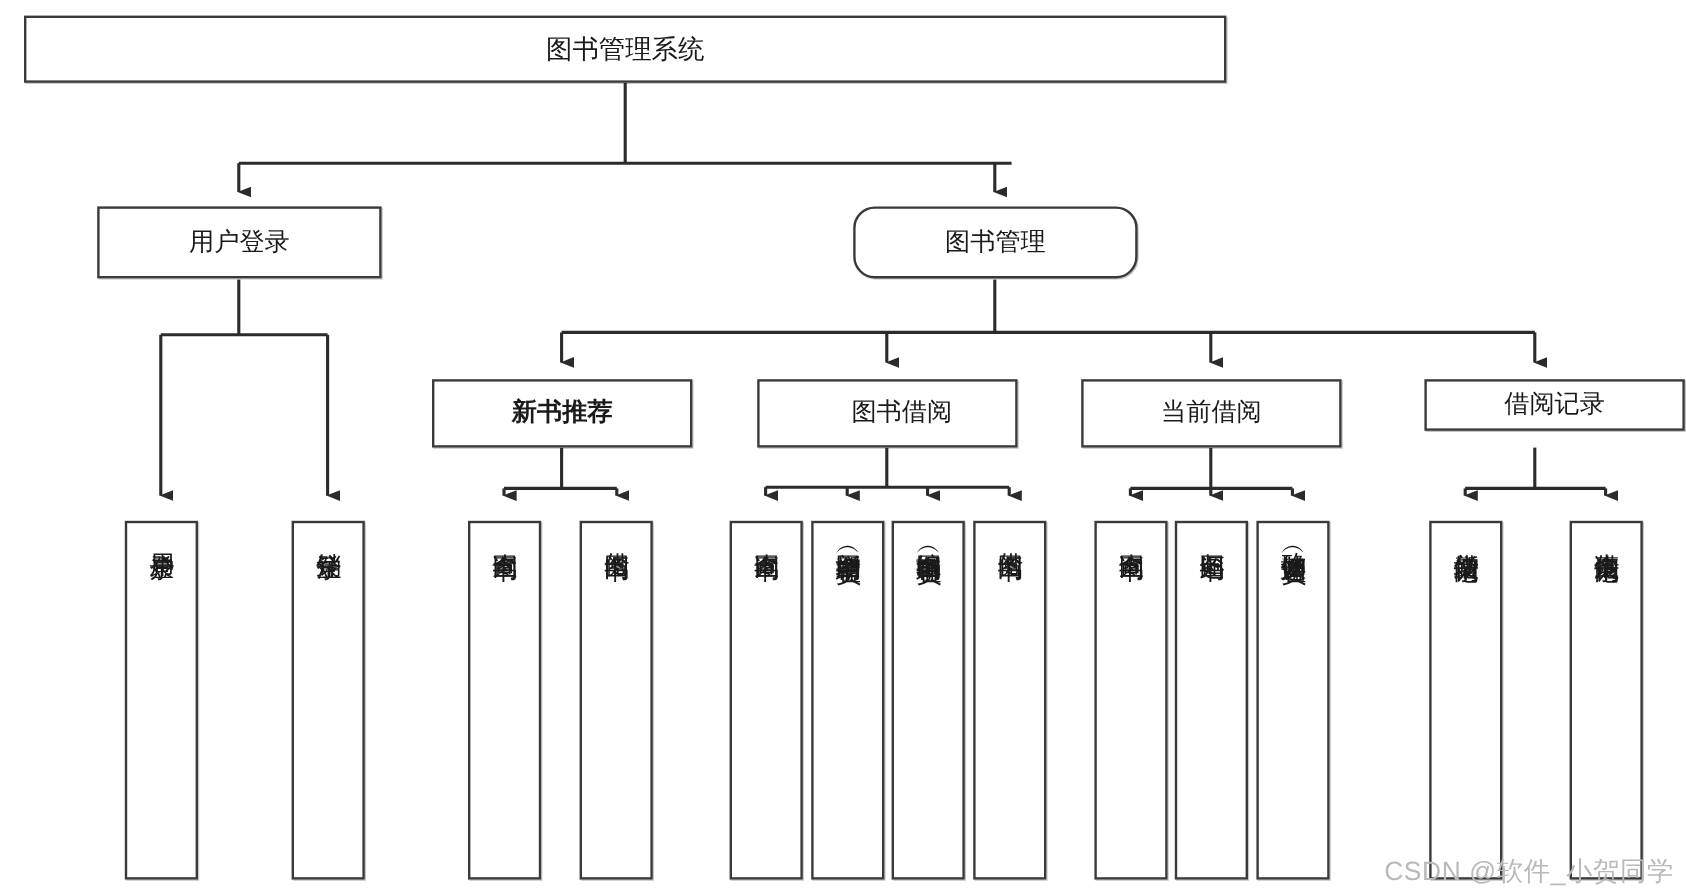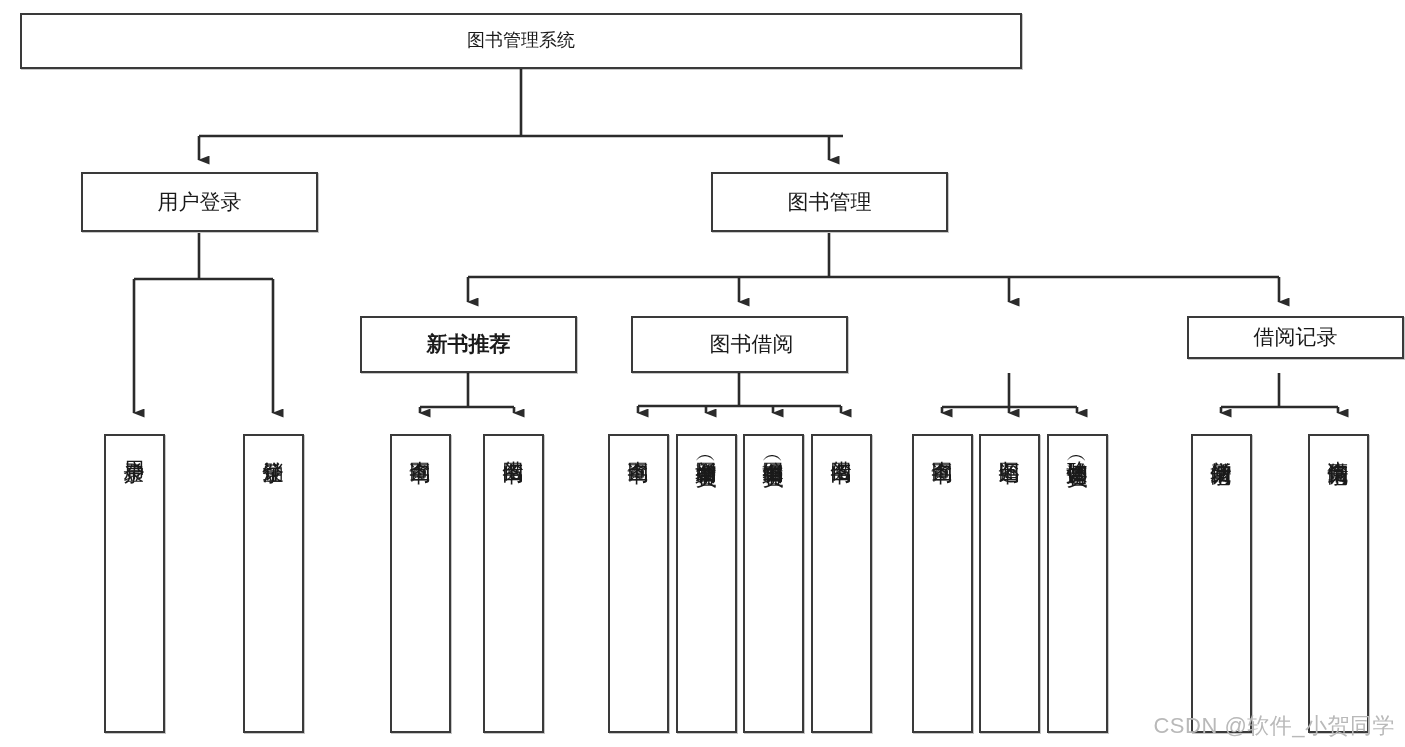--- a/index.html
+++ b/index.html
@@ -38,21 +38,21 @@
   .node .lbl {
     color: #1a1a1a;
     text-align: center;
     line-height: 1.18;
     white-space: nowrap;
   }
   .node.horiz .lbl {
     font-size: 21px;
   }
   .node.root .lbl {
-    font-size: 18px;
+    font-size: 22px;
   }
   .node.vert {
     align-items: flex-start;
     justify-content: center;
     padding-top: 8px;
   }
   .node.vert .lbl {
     writing-mode: vertical-rl;
     text-orientation: upright;
     font-size: 21px;
@@ -124,29 +124,32 @@
     </g>
   </svg>
 
   <div class="node root horiz" style="left:20px; top:13px; width:1002px; height:56px;">
     <span class="lbl">图书管理系统</span>
   </div>
 
   <div class="node horiz" style="left:81px; top:172px; width:237px; height:60px;">
     <span class="lbl">用户登录</span>
   </div>
-  <div class="node horiz" style="left:711px; top:172px; width:237px; height:60px;">
+  <div class="node horiz" style="left:711px; top:172px; width:237px; height:60px;border-radius:18px;">
     <span class="lbl">图书管理</span>
   </div>
 
   <div class="node horiz" style="left:360px; top:316px; width:217px; height:57px;font-weight:bold;">
     <span class="lbl">新书推荐</span>
   </div>
   <div class="node horiz" style="left:631px; top:316px; width:217px; height:57px;padding-left:24px;">
     <span class="lbl">图书借阅</span>
+  </div>
+  <div class="node horiz" style="left:901px; top:316px; width:217px; height:57px;">
+    <span class="lbl">当前借阅</span>
   </div>
   <div class="node horiz" style="left:1187px; top:316px; width:217px; height:43px;">
     <span class="lbl">借阅记录</span>
   </div>
 
   <div class="node vert" style="left:104px; top:434px; width:61px; height:299px;">
     <span class="lbl">用户登录</span>
   </div>
   <div class="node vert" style="left:243px; top:434px; width:61px; height:299px;">
     <span class="lbl">注销登录</span>

